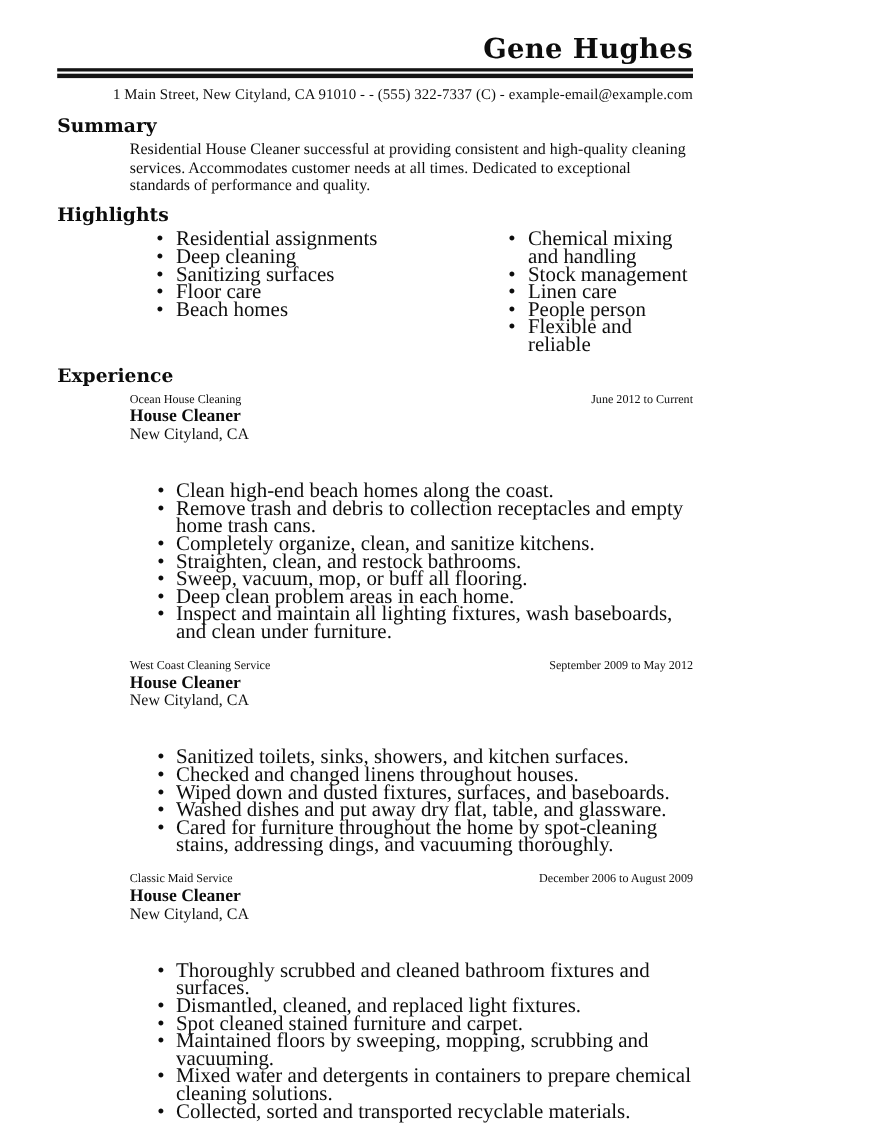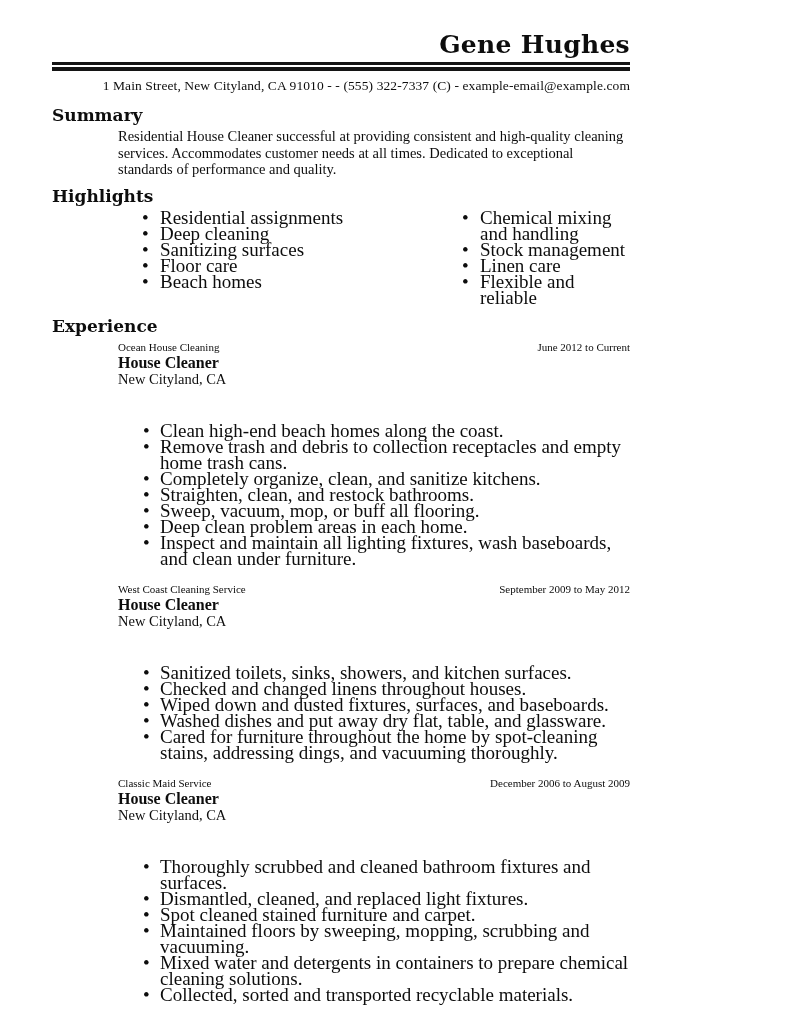--- a/index.html
+++ b/index.html
@@ -126,20 +126,21 @@
         <li>Residential assignments</li>
         <li>Deep cleaning</li>
         <li>Sanitizing surfaces</li>
         <li>Floor care</li>
         <li>Beach homes</li>
       </ul>
       <ul class="bullets col-right">
         <li>Chemical mixing and handling</li>
         <li>Stock management</li>
         <li>Linen care</li>
+        <li>People person</li>
         <li>Flexible and reliable</li>
       </ul>
     </div>
   </div>
 
   <div class="section-experience">
     <div class="section-heading">Experience</div>
 
     <div class="job">
       <div class="job-header">

